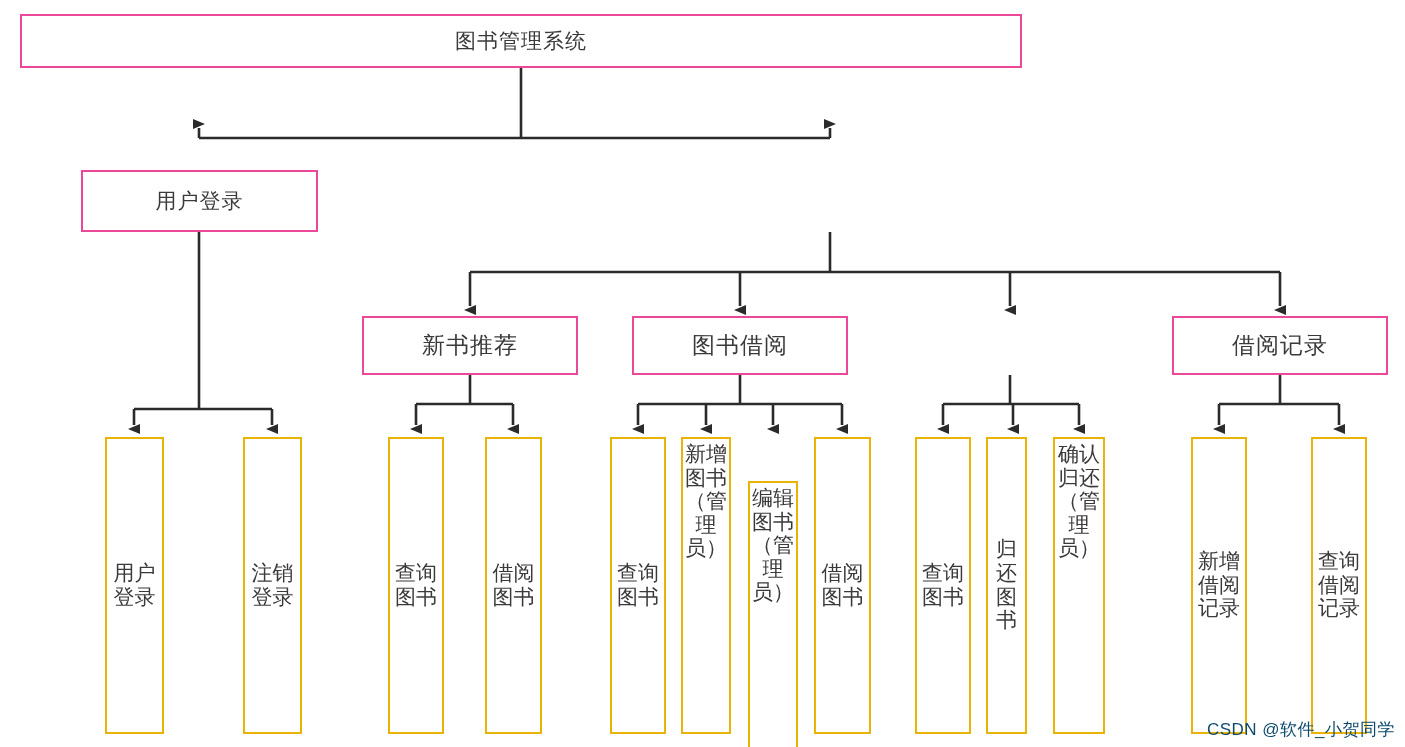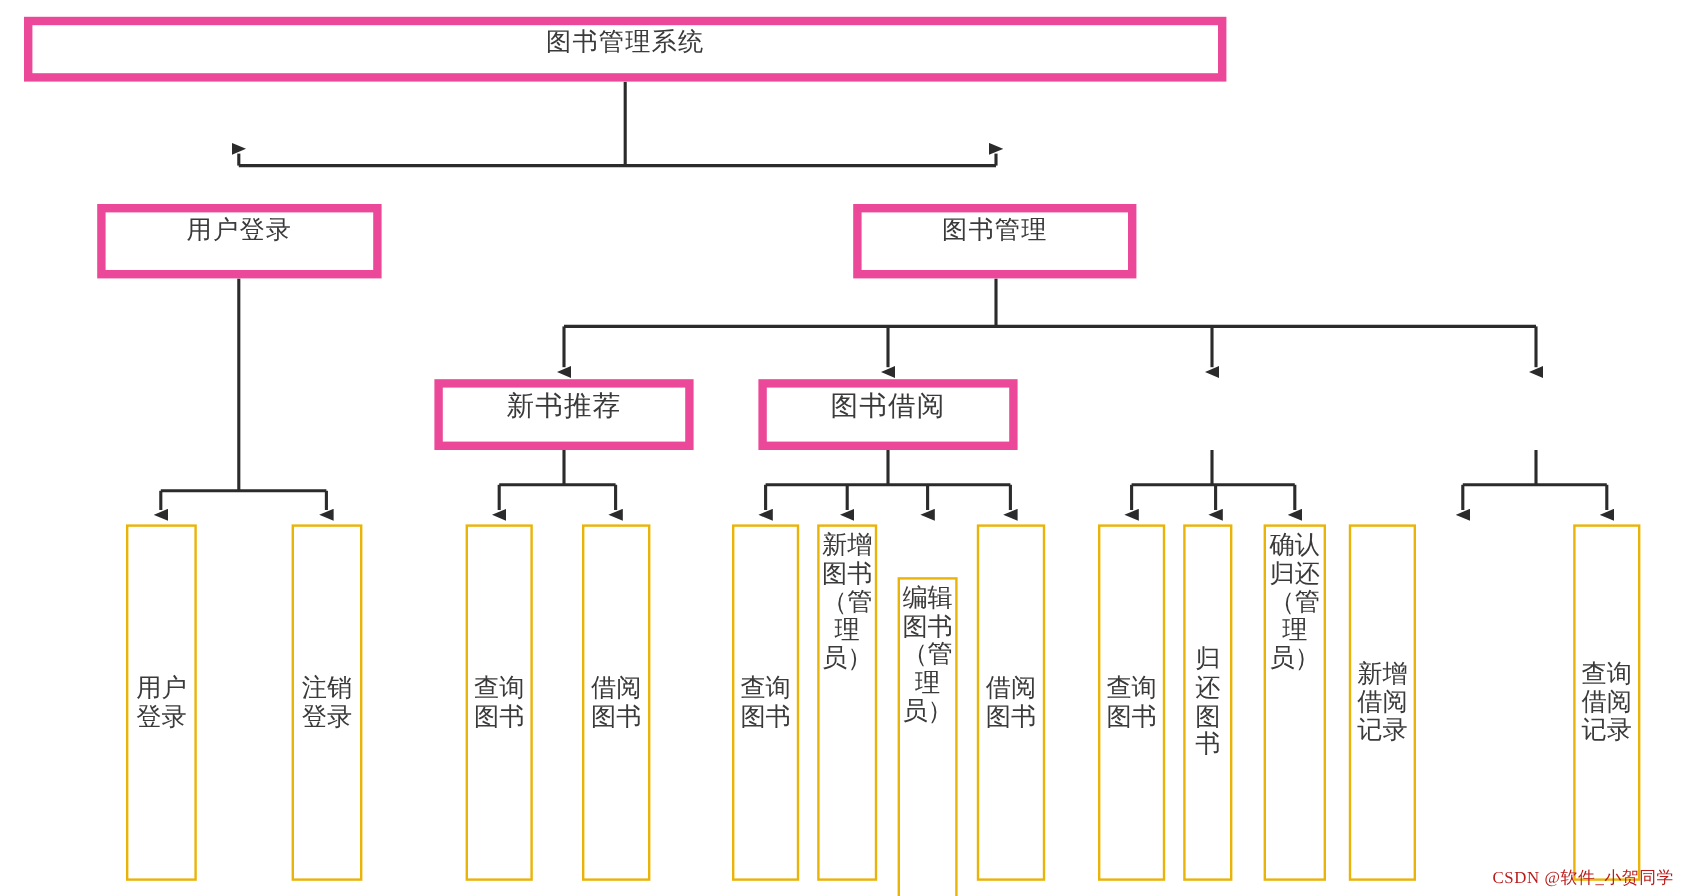--- a/index.html
+++ b/index.html
@@ -18,23 +18,24 @@
   svg.diagram {
     position: absolute;
     left: 0;
     top: 0;
     width: 1405px;
     height: 747px;
   }
   .node-box {
     position: absolute;
     box-sizing: border-box;
-    border: 7px solid #ec4899;
+    border: 2px solid #ec4899;
     background: #ffffff;
     display: flex;
+    align-items: center;
     justify-content: center;
     color: #3a3a3a;
     font-family: "DejaVu Sans", "Liberation Sans", sans-serif;
   }
   .node-box.root {
     font-size: 21px;
   }
   .node-box.level2 {
     font-size: 21px;
   }
@@ -63,23 +64,23 @@
     text-align: center;
     width: 100%;
     word-break: break-all;
     white-space: normal;
   }
   .leaf-box.pad-top .label-v { padding-top: 4px; }
   .watermark {
     position: absolute;
     right: 10px;
     bottom: 6px;
-    font-size: 14px;
-    color: #b91c1c;
-    font-family: Liberation Serif, serif;
+    font-size: 17px;
+    color: #0c4a6e;
+    font-family: Liberation Sans, sans-serif;
     letter-spacing: 0.5px;
     white-space: nowrap;
     pointer-events: none;
   }
 </style>
 </head>
 <body>
 
 <div id="page">
 
@@ -133,30 +134,30 @@
     </g>
   </svg>
 
   <div class="node-box root" style="left:20px; top:14px; width:1002px; height:54px;">
     <span class="label-h">图书管理系统</span>
   </div>
 
   <div class="node-box level2" style="left:81px; top:170px; width:237px; height:62px;">
     <span class="label-h">用户登录</span>
   </div>
-  <div class="node-box level2" style="left:711px; top:170px; width:236px; height:62px;">
-    <span class="label-h">图书管理</span>
-  </div>
 
   <div class="node-box level3" style="left:362px; top:316px; width:216px; height:59px;">
     <span class="label-h">新书推荐</span>
   </div>
   <div class="node-box level3" style="left:632px; top:316px; width:216px; height:59px;">
     <span class="label-h">图书借阅</span>
   </div>
+  <div class="node-box level3" style="left:1172px; top:316px; width:216px; height:59px;">
+    <span class="label-h">借阅记录</span>
+  </div>
 
   <div class="leaf-box" style="left:105px; top:437px; width:59px; height:297px; align-items:center;">
     <span class="label-v">用户登录</span>
   </div>
   <div class="leaf-box" style="left:243px; top:437px; width:59px; height:297px; align-items:center;">
     <span class="label-v">注销登录</span>
   </div>
 
   <div class="leaf-box" style="left:388px; top:437px; width:56px; height:297px; align-items:center;">
     <span class="label-v">查询图书</span>
@@ -181,21 +182,21 @@
   <div class="leaf-box" style="left:915px; top:437px; width:56px; height:297px; align-items:center;">
     <span class="label-v">查询图书</span>
   </div>
   <div class="leaf-box" style="left:986px; top:437px; width:41px; height:297px; align-items:center;">
     <span class="label-v">归还图书</span>
   </div>
   <div class="leaf-box pad-top" style="left:1053px; top:437px; width:52px; height:297px;">
     <span class="label-v">确认归还（管理员）</span>
   </div>
 
-  <div class="leaf-box" style="left:1124px; top:437px; width:56px; height:297px; align-items:center;">
+  <div class="leaf-box" style="left:1191px; top:437px; width:56px; height:297px; align-items:center;">
     <span class="label-v">新增借阅记录</span>
   </div>
   <div class="leaf-box" style="left:1311px; top:437px; width:56px; height:297px; align-items:center;">
     <span class="label-v">查询借阅记录</span>
   </div>
 
   <div class="watermark">CSDN @软件_小贺同学</div>
 
 </div>
 

